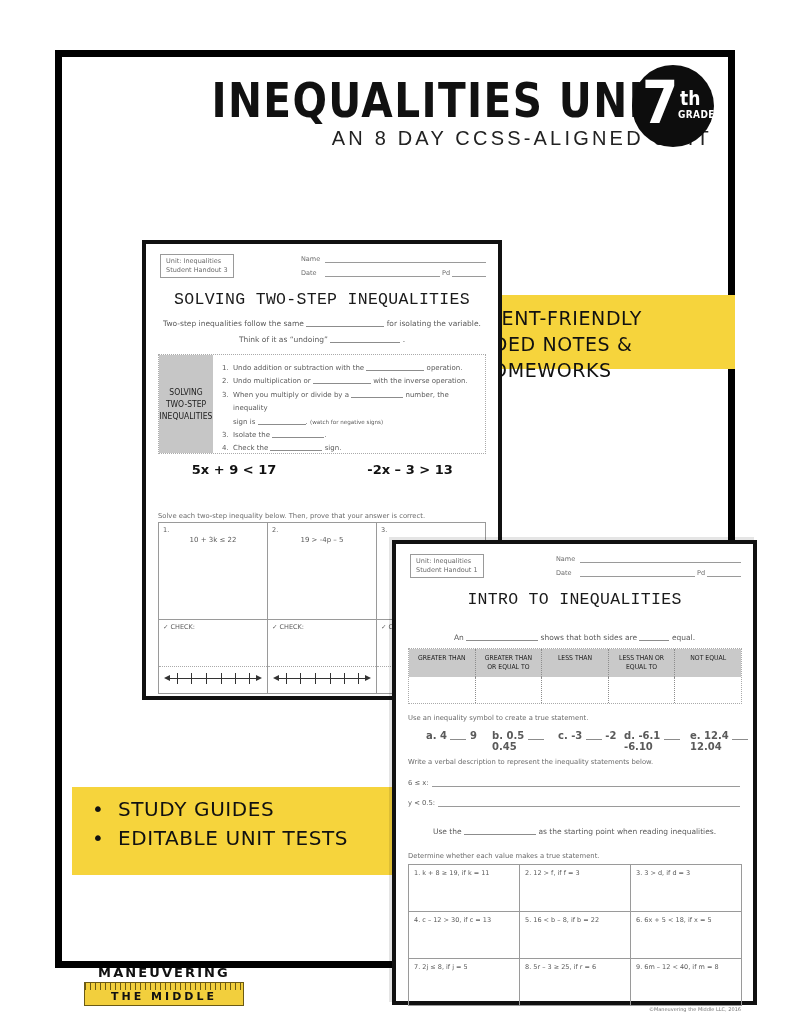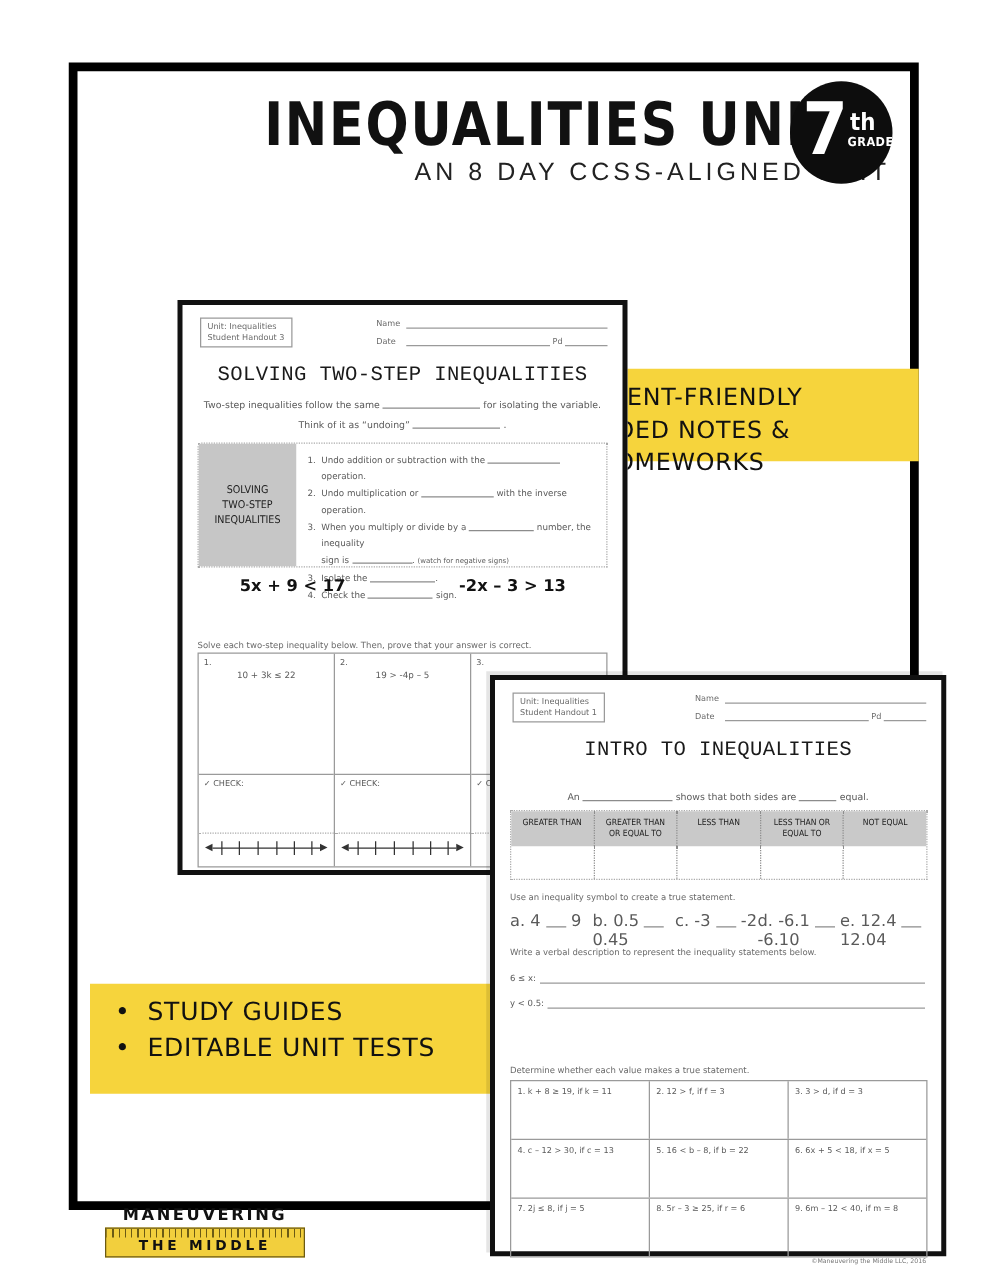--- a/index.html
+++ b/index.html
@@ -70,21 +70,21 @@
   .ws-namefield .ln2{width:34px;flex:none;border-bottom:1px solid #9a9a9a;height:8px;}
 
   .ws-title{position:absolute;left:0;top:46px;width:100%;text-align:center;color:#1a1a1a;
             font-size:16.5px;letter-spacing:.3px;
             font-family:Liberation Mono, monospace;}
   .ws-line{position:absolute;width:100%;text-align:center;font-size:7.5px;color:#5a5a5a;}
   .blank{display:inline-block;border-bottom:1px solid #8c8c8c;height:8px;vertical-align:-1px;}
 
   
   .tipbox{position:absolute;left:12px;top:110px;width:326px;height:98px;border:1px dotted #aaa;display:flex;}
-  .tipbox-l{width:78px;background:#c6c6c6;display:flex;align-items:center;justify-content:center;
+  .tipbox-l{width:54px;background:#c6c6c6;display:flex;align-items:center;justify-content:center;
             text-align:center;font-size:8.5px;line-height:12px;color:#1c1c1c;
             font-family:"DejaVu Sans Condensed","Liberation Sans Narrow","Liberation Sans",sans-serif;}
   .tipbox-r{flex:1;padding:7px 8px 0 9px;font-size:7px;line-height:13.4px;color:#5a5a5a;}
   .tipbox-r .it{position:relative;padding-left:11px;}
   .tipbox-r .it i{position:absolute;left:0;font-style:normal;}
   .tiny{font-size:5.6px;}
 
   .eqrow{position:absolute;left:0;top:218px;width:100%;display:flex;}
   .eqrow div{flex:1;text-align:center;font-size:13px;color:#111;font-weight:700;
              font-family:"DejaVu Sans","Liberation Sans",sans-serif;}
@@ -112,21 +112,21 @@
   .symtable .hdrow{display:flex;background:#c9c9c9;}
   .symtable .hdrow div{flex:1;border-right:1px dotted #8d8d8d;text-align:center;padding:5px 1px;
         font-size:6.8px;line-height:9px;color:#1c1c1c;
         font-family:"DejaVu Sans Condensed","Liberation Sans Narrow","Liberation Sans",sans-serif;}
   .symtable .hdrow div:last-child{border-right:none;}
   .symtable .bodyrow{display:flex;height:26px;}
   .symtable .bodyrow div{flex:1;border-right:1px dotted #8d8d8d;}
   .symtable .bodyrow div:last-child{border-right:none;}
 
   .s2-instr{position:absolute;left:12px;font-size:6.8px;color:#6b6b6b;}
-  .abcrow{position:absolute;left:12px;width:330px;display:flex;font-size:13px;color:#5a5a5a;}
+  .abcrow{position:absolute;left:30px;width:330px;display:flex;font-size:10px;color:#5a5a5a;font-weight:bold;}
   .abcrow div{flex:1;}
   .verb{position:absolute;left:12px;width:332px;font-size:6.8px;color:#5a5a5a;display:flex;align-items:flex-end;}
   .verb .lbl{flex:none;padding-right:3px;}
   .verb .ln{flex:1;border-bottom:1px solid #9a9a9a;height:8px;}
   .s2-use{position:absolute;left:0;width:100%;text-align:center;font-size:7.5px;color:#5a5a5a;}
 
   .grid9{position:absolute;left:12px;width:332px;border:1px solid #9a9a9a;}
   .grid9 .r{display:flex;height:46px;border-bottom:1px solid #9a9a9a;}
   .grid9 .r:last-child{border-bottom:none;}
   .grid9 .c{flex:1;border-right:1px solid #9a9a9a;position:relative;}
@@ -341,20 +341,25 @@
 
         <div class="verb" style="top:234px">
           <span class="lbl">6 ≤ x:</span>
           <span class="ln"></span>
         </div>
         <div class="verb" style="top:254px">
           <span class="lbl">y &lt; 0.5:</span>
           <span class="ln"></span>
         </div>
 
+        <div class="s2-use" style="top:282px">
+          <span>Use the</span>
+          <span class="blank" style="width:72px"></span>
+          <span>as the starting point when reading inequalities.</span>
+        </div>
 
         <div class="s2-instr" style="top:308px">Determine whether each value makes a true statement.</div>
 
         <div class="grid9" style="top:320px">
           <div class="r">
             <div class="c">
                 <span>1.  k + 8 ≥ 19, if k = 11</span>
               </div>
             <div class="c">
                 <span>2.  12 &gt; f, if f = 3</span>

